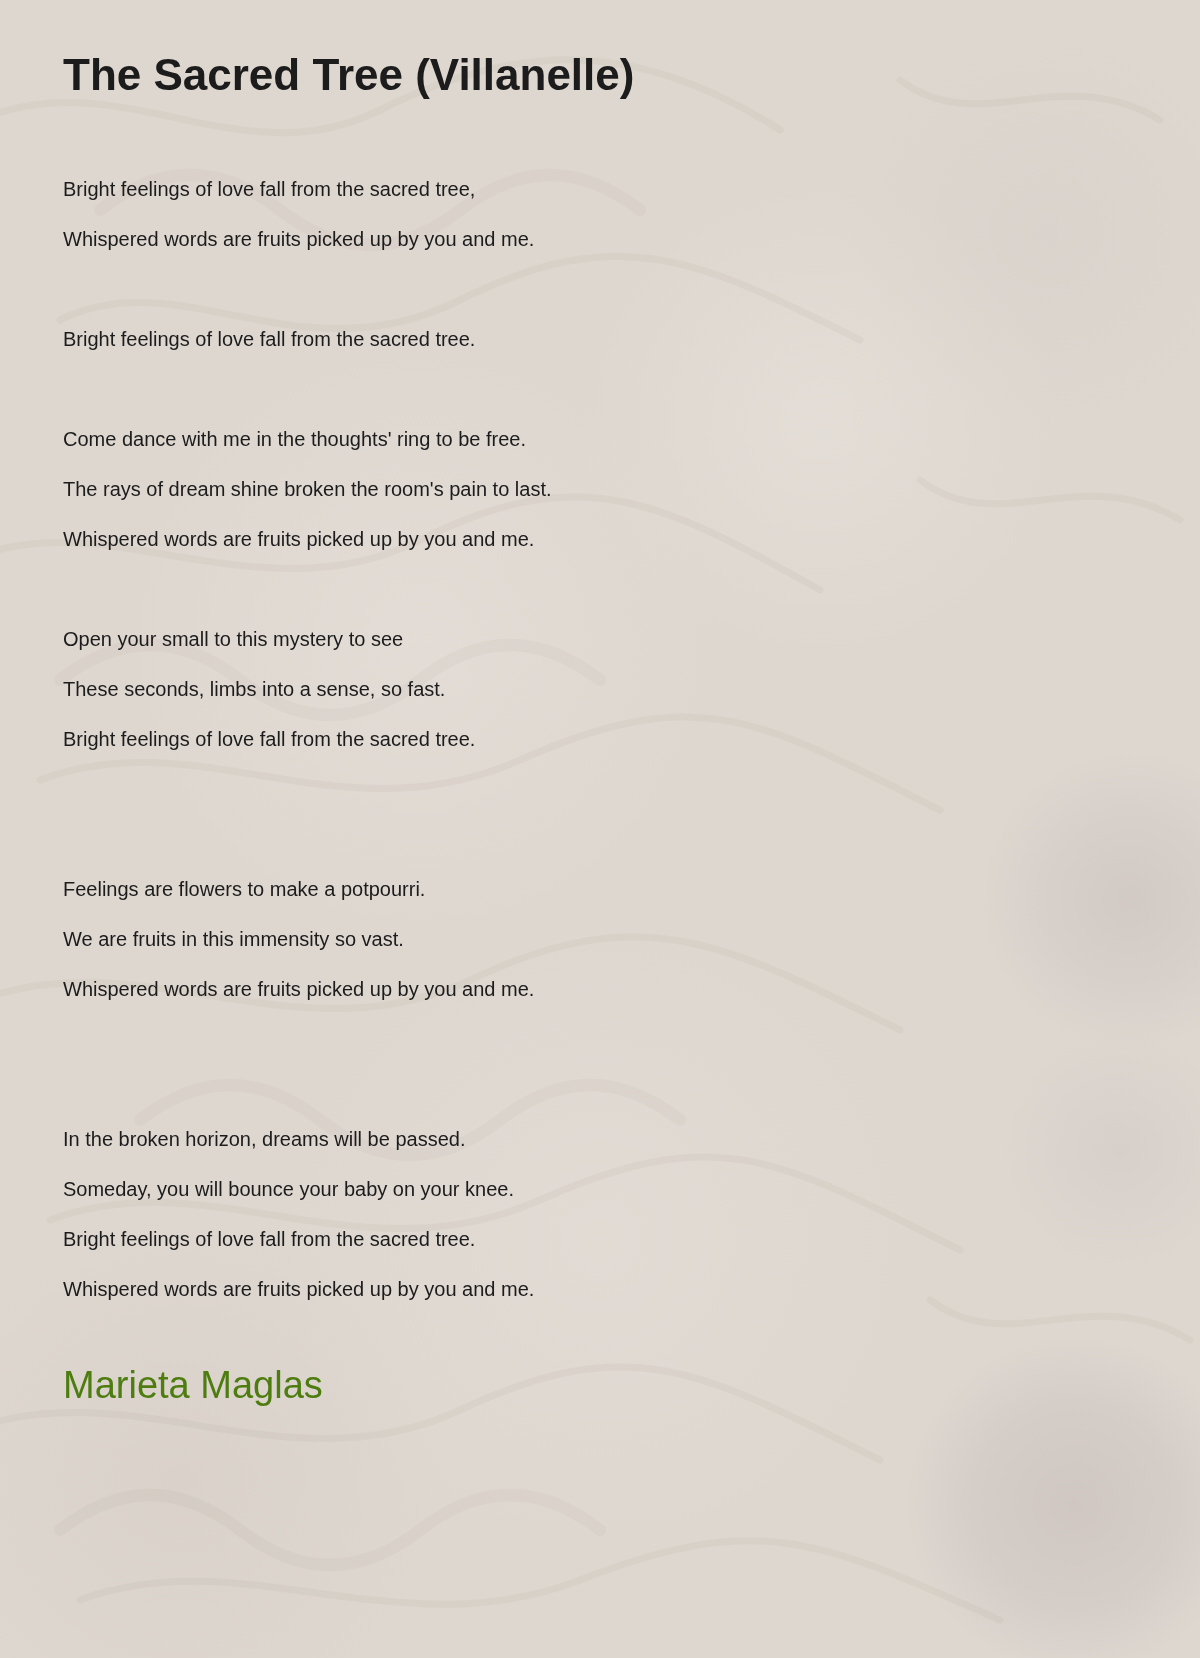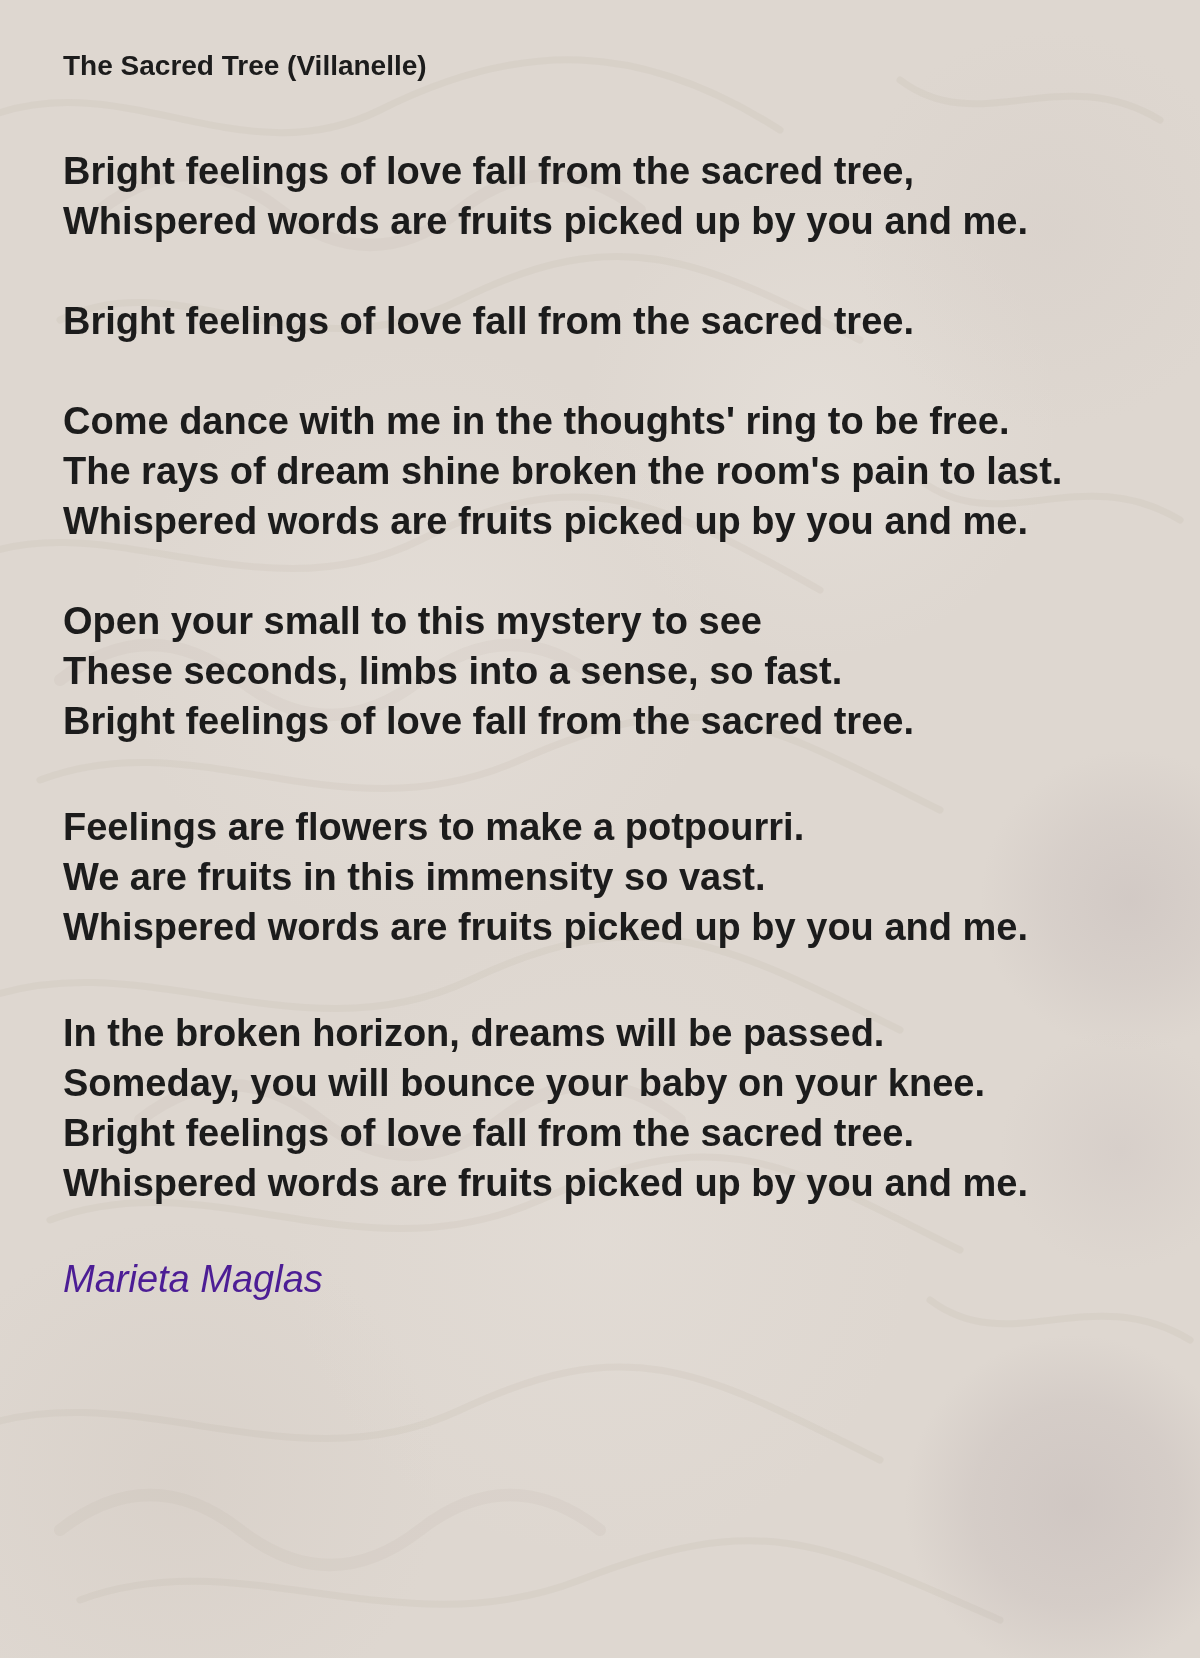--- a/index.html
+++ b/index.html
@@ -29,44 +29,43 @@
     inset: 0;
     pointer-events: none;
   }
   .page-content {
     position: relative;
     box-sizing: border-box;
     padding: 50px 60px 0 63px;
     color: #1c1c1c;
   }
   .poem-title {
-    font-size: 28px;
+    font-size: 44px;
     font-weight: 700;
     margin: 0 0 64px 0;
     letter-spacing: 0px;
   }
   .stanza {
     margin: 0 0 50px 0;
   }
   .stanza.extra-gap {
-    margin-top: 56px;
+    margin-top: 100px;
   }
   .poem-line {
-    font-size: 38px;
-    font-weight: 700;
+    font-size: 20px;
+    font-weight: 400;
     line-height: 50px;
     margin: 0;
     white-space: nowrap;
   }
   .poem-author {
     margin-top: 32px;
     font-size: 38px;
-    font-style: italic;
     font-weight: 400;
-    color: #4c1d95;
+    color: #4d7c0f;
   }
 </style>
 </head>
 <body>
 
 <svg class="texture-layer" width="1200" height="1658" viewBox="0 0 1200 1658" fill="none" xmlns="http://www.w3.org/2000/svg" aria-hidden="true">
   <g stroke="#ab9c8c" stroke-opacity="0.10" stroke-width="7" stroke-linecap="round">
     <path d="M-20 120 C 120 60, 240 180, 380 110 S 640 40, 780 130"></path>
     <path d="M60 320 C 180 260, 300 380, 460 300 S 700 260, 860 340"></path>
     <path d="M-30 560 C 100 500, 260 620, 420 540 S 660 500, 820 590"></path>

